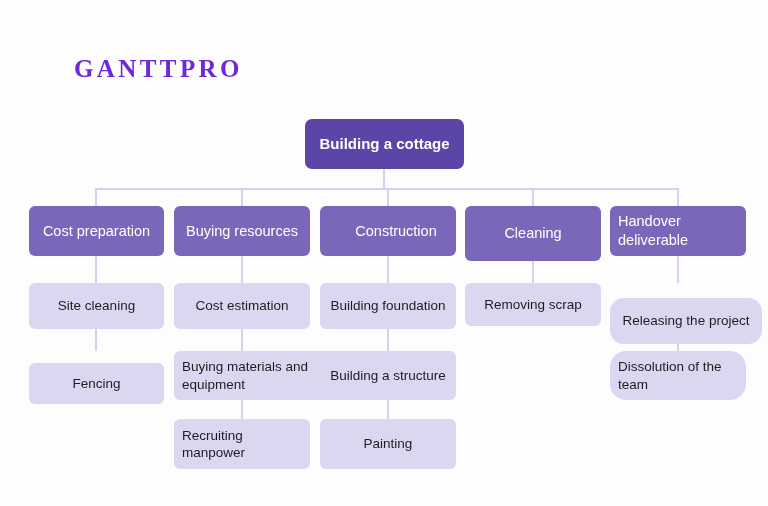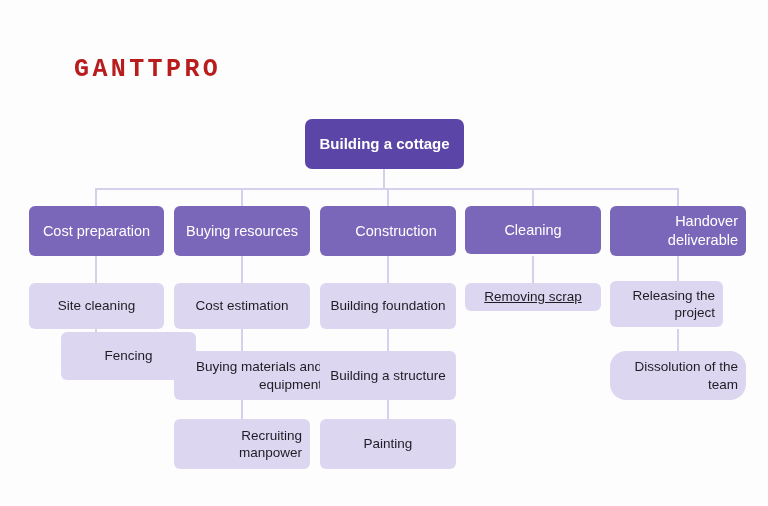--- a/index.html
+++ b/index.html
@@ -21,42 +21,42 @@
   }
 
   
   .logo {
     position: absolute;
     left: 74px;
     top: 55px;
     font-size: 25px;
     font-weight: 700;
     letter-spacing: 3.4px;
-    color: #b91c1c;
-    font-family: Liberation Mono, monospace;
+    color: #6d28d9;
+    font-family: Liberation Serif, serif;
     user-select: none;
     white-space: nowrap;
   }
 
   
   .conn {
     position: absolute;
     background: #d6cfed;
   }
   .conn.v { width: 2px; }
   .conn.h { height: 2px; }
 
   
   .node {
     position: absolute;
     box-sizing: border-box;
     display: flex;
     align-items: center;
     justify-content: center;
-    text-align: right;
+    text-align: left;
     border-radius: 6px;
     line-height: 1.28;
     padding: 4px 8px;
   }
 
   .node.root {
     background: #5b45a6;
     color: #ffffff;
     font-size: 15px;
     font-weight: 700;
@@ -123,33 +123,33 @@
   </div>
 
   <div class="node branch" style="left:174px; top:206px; width:136px; height:50px;">
     <span>Buying resources</span>
   </div>
 
   <div class="node branch" style="left:320px; top:206px; width:136px; height:50px;padding-left:24px;">
     <span>Construction</span>
   </div>
 
-  <div class="node branch" style="left:465px; top:206px; width:136px; height:48px;">
+  <div class="node branch" style="left:465px; top:206px; width:136px; height:55px;">
     <span>Cleaning</span>
   </div>
 
   <div class="node branch" style="left:610px; top:206px; width:136px; height:50px;">
     <span>Handover deliverable</span>
   </div>
 
   <div class="node leaf" style="left:29px; top:283px; width:135px; height:46px;">
     <span>Site cleaning</span>
   </div>
 
-  <div class="node leaf" style="left:29px; top:332px; width:135px; height:48px;margin-left:32px;">
+  <div class="node leaf" style="left:29px; top:363px; width:135px; height:41px;">
     <span>Fencing</span>
   </div>
 
   <div class="node leaf" style="left:174px; top:283px; width:136px; height:46px;">
     <span>Cost estimation</span>
   </div>
 
   <div class="node leaf" style="left:174px; top:351px; width:156px; height:49px;">
     <span>Buying materials and equipment</span>
   </div>
@@ -163,25 +163,25 @@
   </div>
 
   <div class="node leaf" style="left:320px; top:283px; width:136px; height:46px;">
     <span>Building foundation</span>
   </div>
 
   <div class="node leaf" style="left:320px; top:419px; width:136px; height:50px;">
     <span>Painting</span>
   </div>
 
-  <div class="node leaf" style="left:465px; top:283px; width:136px; height:28px;text-decoration:underline;">
+  <div class="node leaf" style="left:465px; top:283px; width:136px; height:43px;">
     <span>Removing scrap</span>
   </div>
 
-  <div class="node leaf" style="left:610px; top:281px; width:113px; height:46px;">
+  <div class="node leaf" style="left:610px; top:298px; width:152px; height:46px;border-radius:14px;">
     <span>Releasing the project</span>
   </div>
 
   <div class="node leaf" style="left:610px; top:351px; width:136px; height:49px;border-radius:16px;">
     <span>Dissolution of the team</span>
   </div>
 
 </div>
 
 </body></html>

